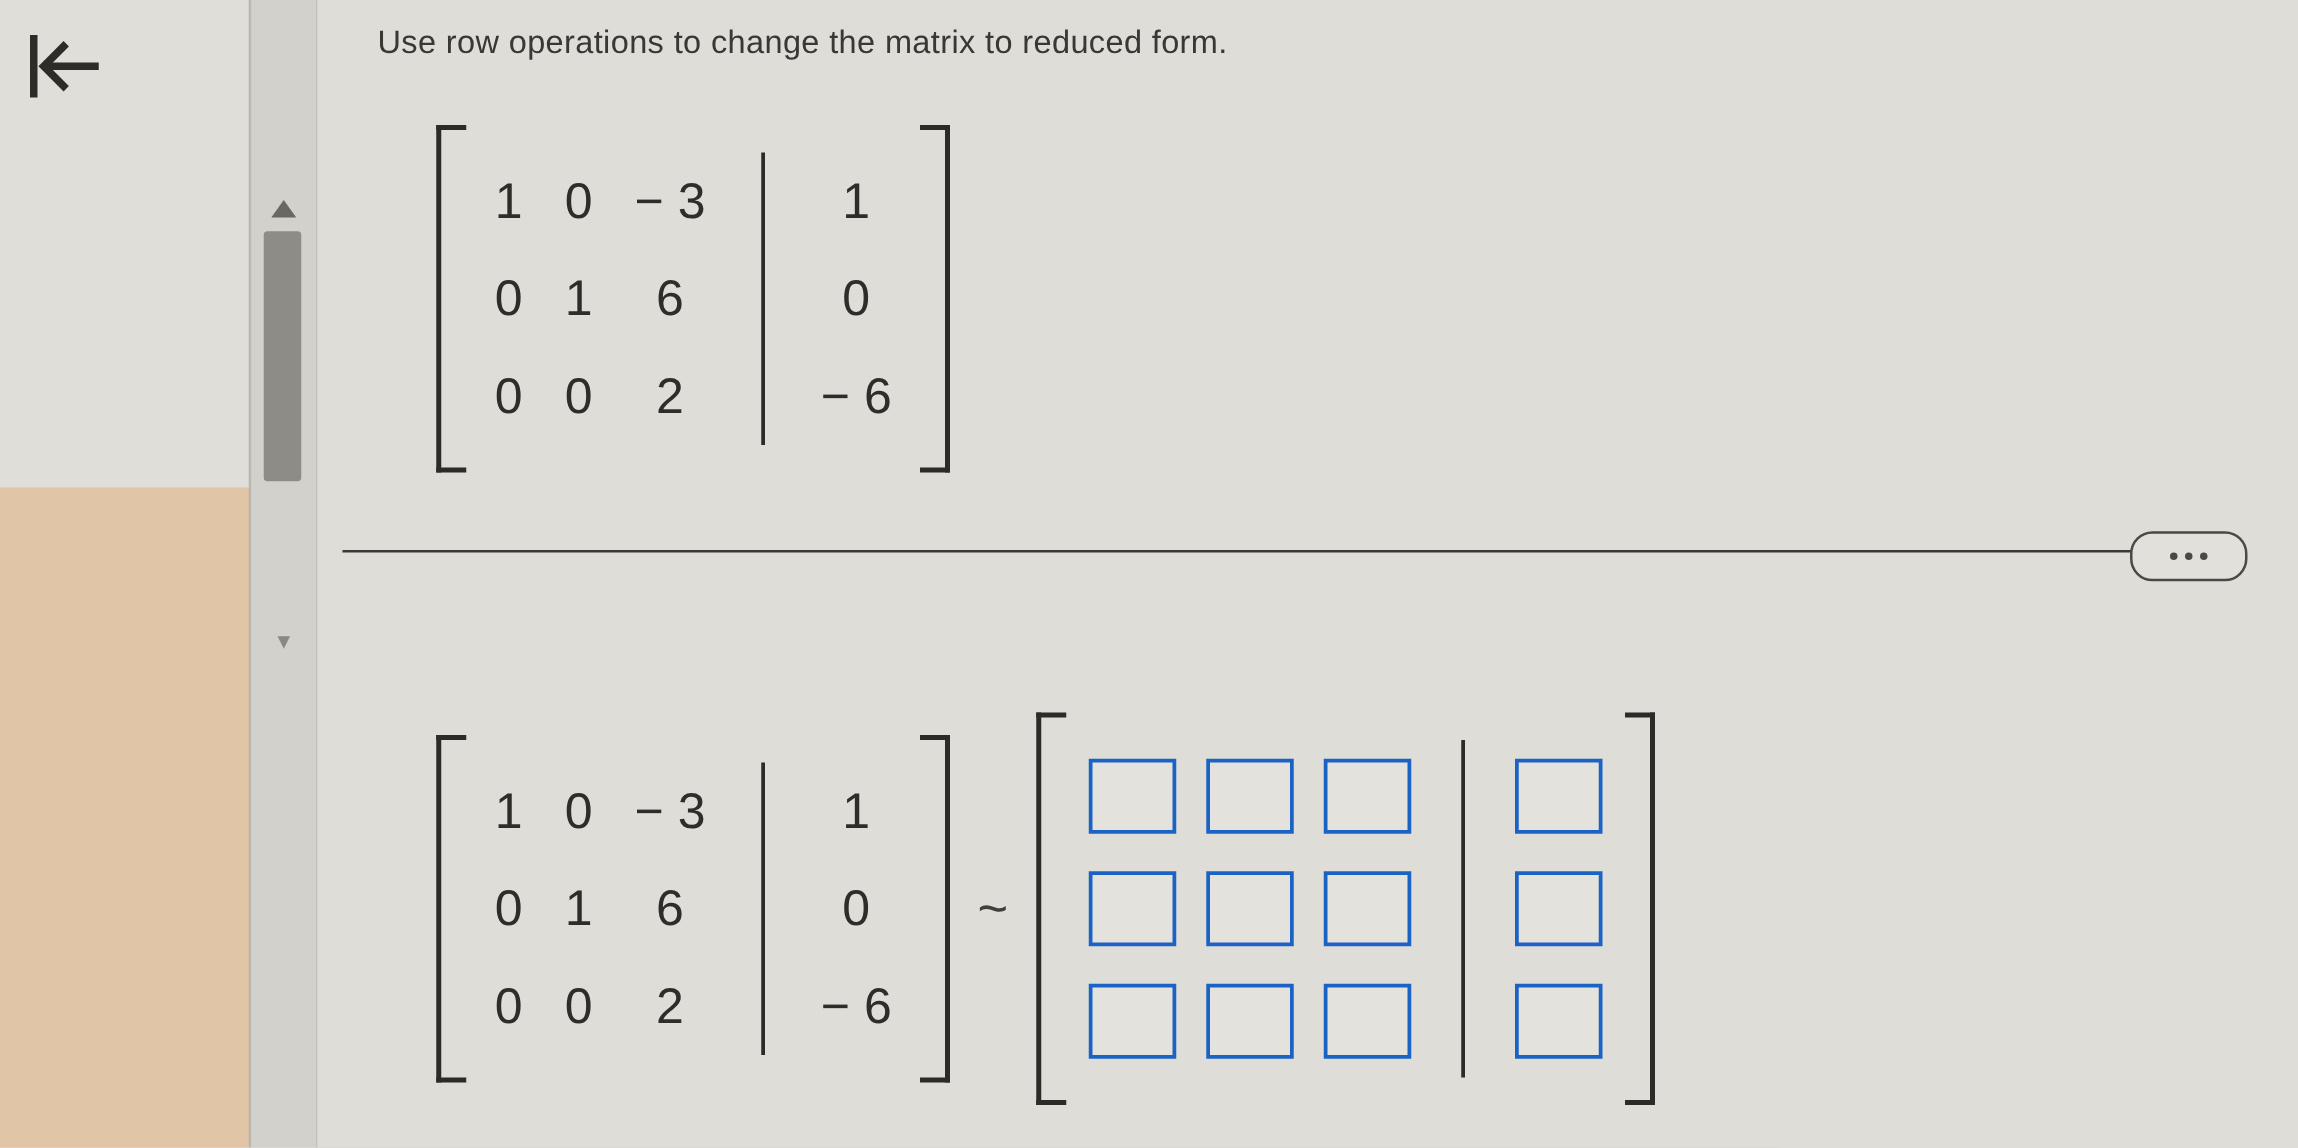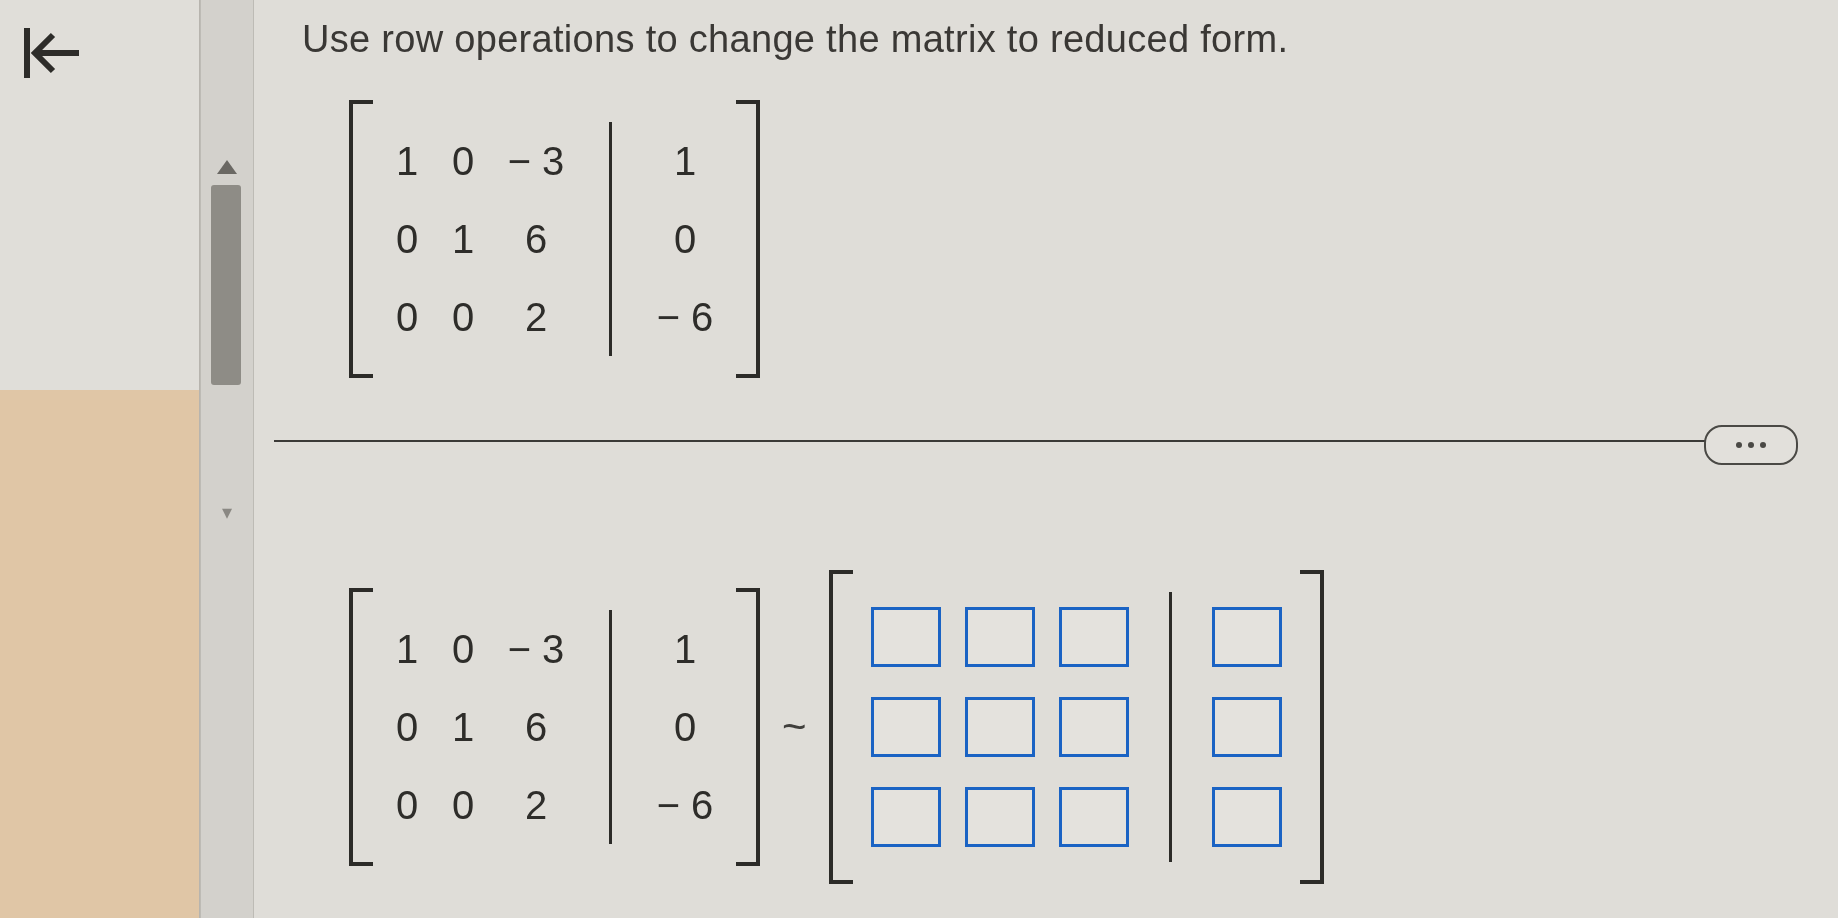--- a/index.html
+++ b/index.html
@@ -82,21 +82,21 @@
   }
   .content {
     flex: 1;
     position: relative;
     background: #dfddd8;
   }
   .instruction {
     position: absolute;
     top: 18px;
     left: 48px;
-    font-size: 38px;
+    font-size: 26px;
     color: #3a3835;
     letter-spacing: 0.3px;
   }
   .matrix-wrap {
     position: absolute;
     display: flex;
     align-items: center;
   }
   #matrix1 { top: 100px; left: 95px; }
   #matrix2 { top: 570px; left: 95px; }

